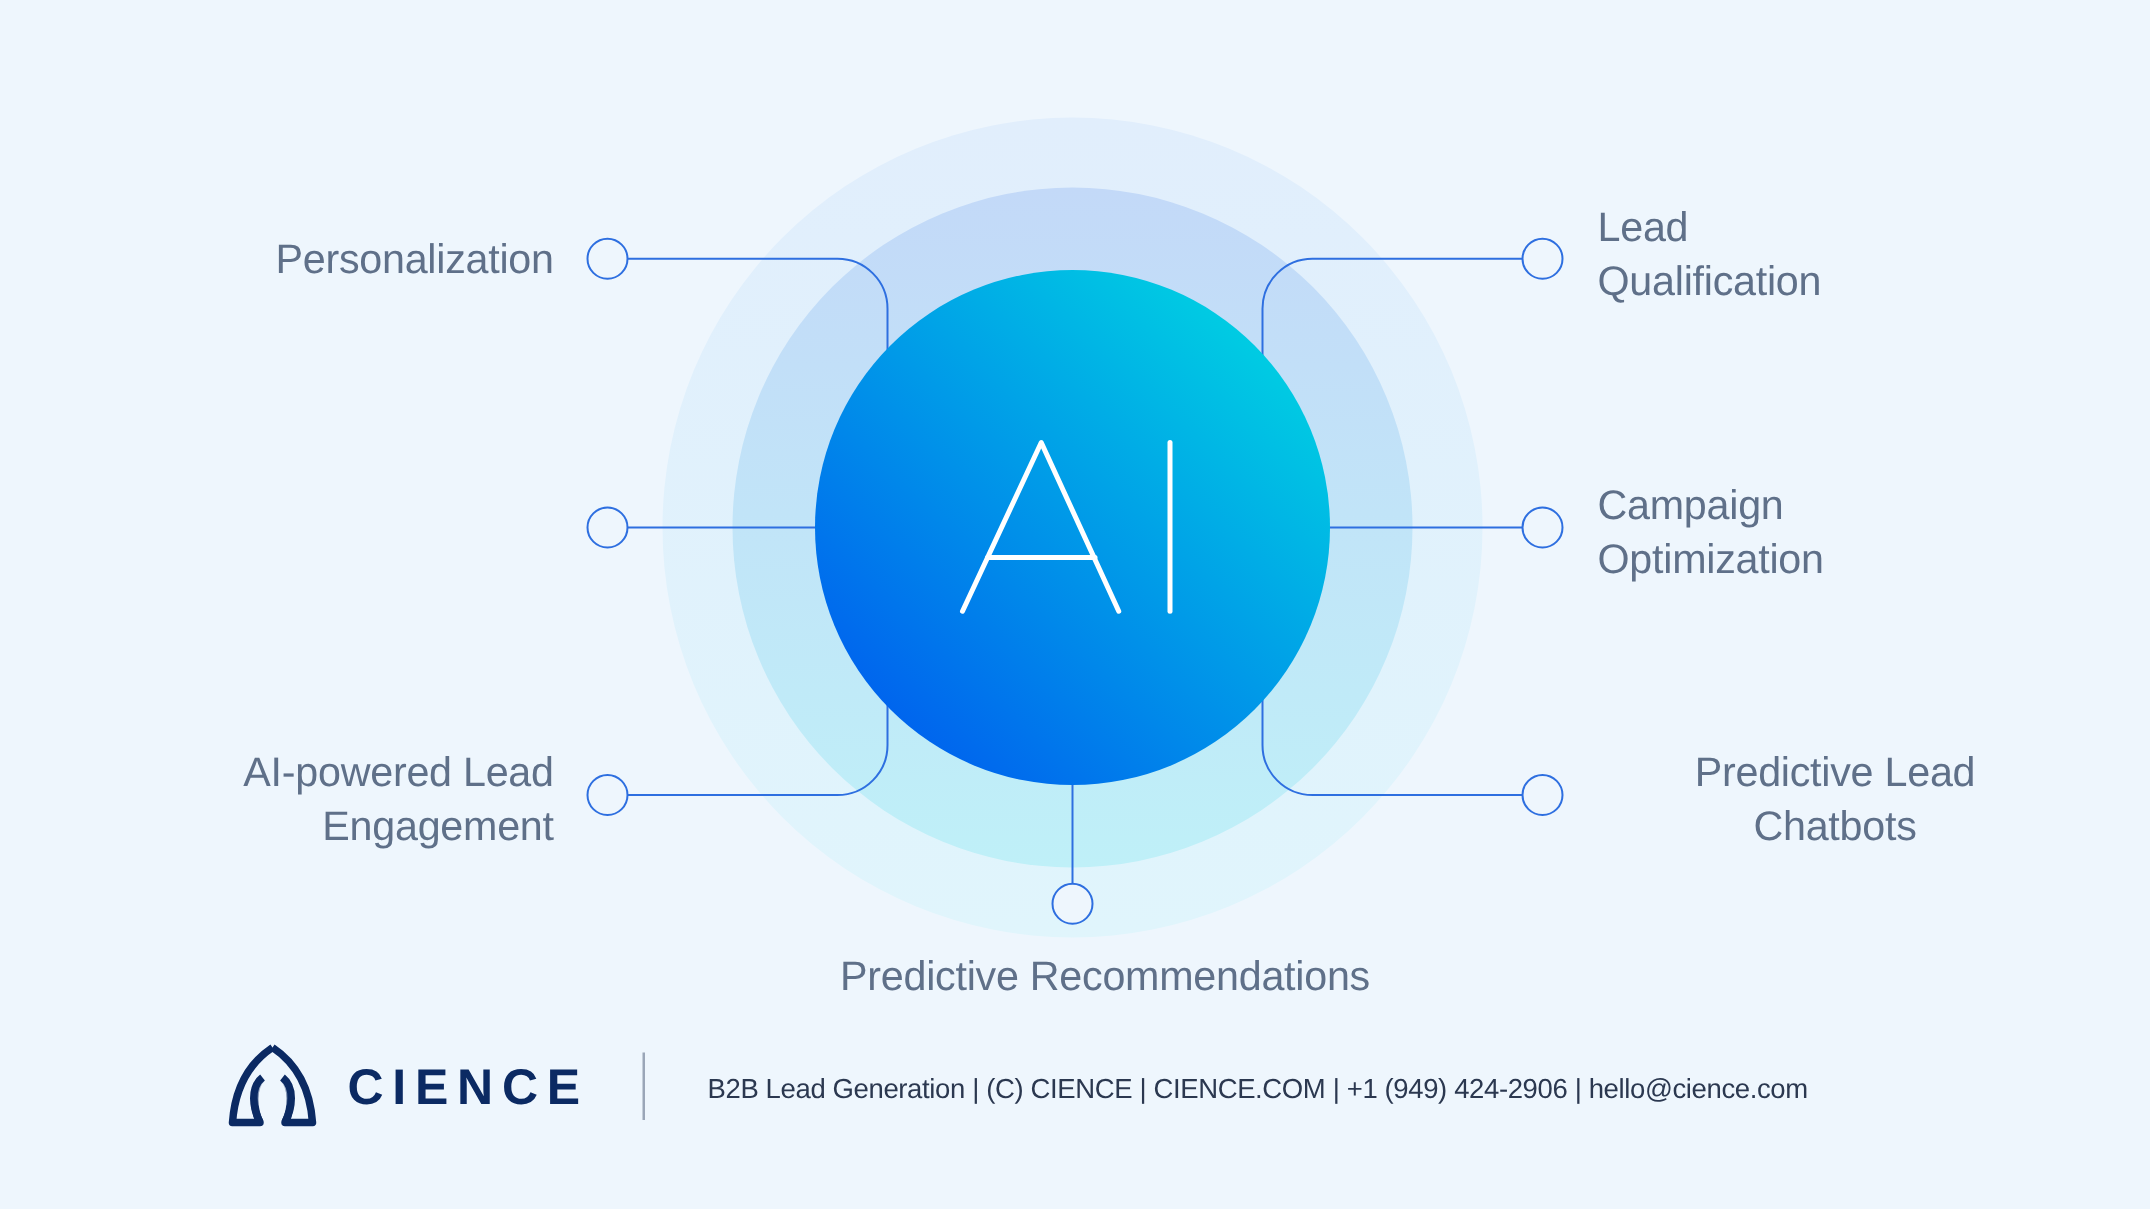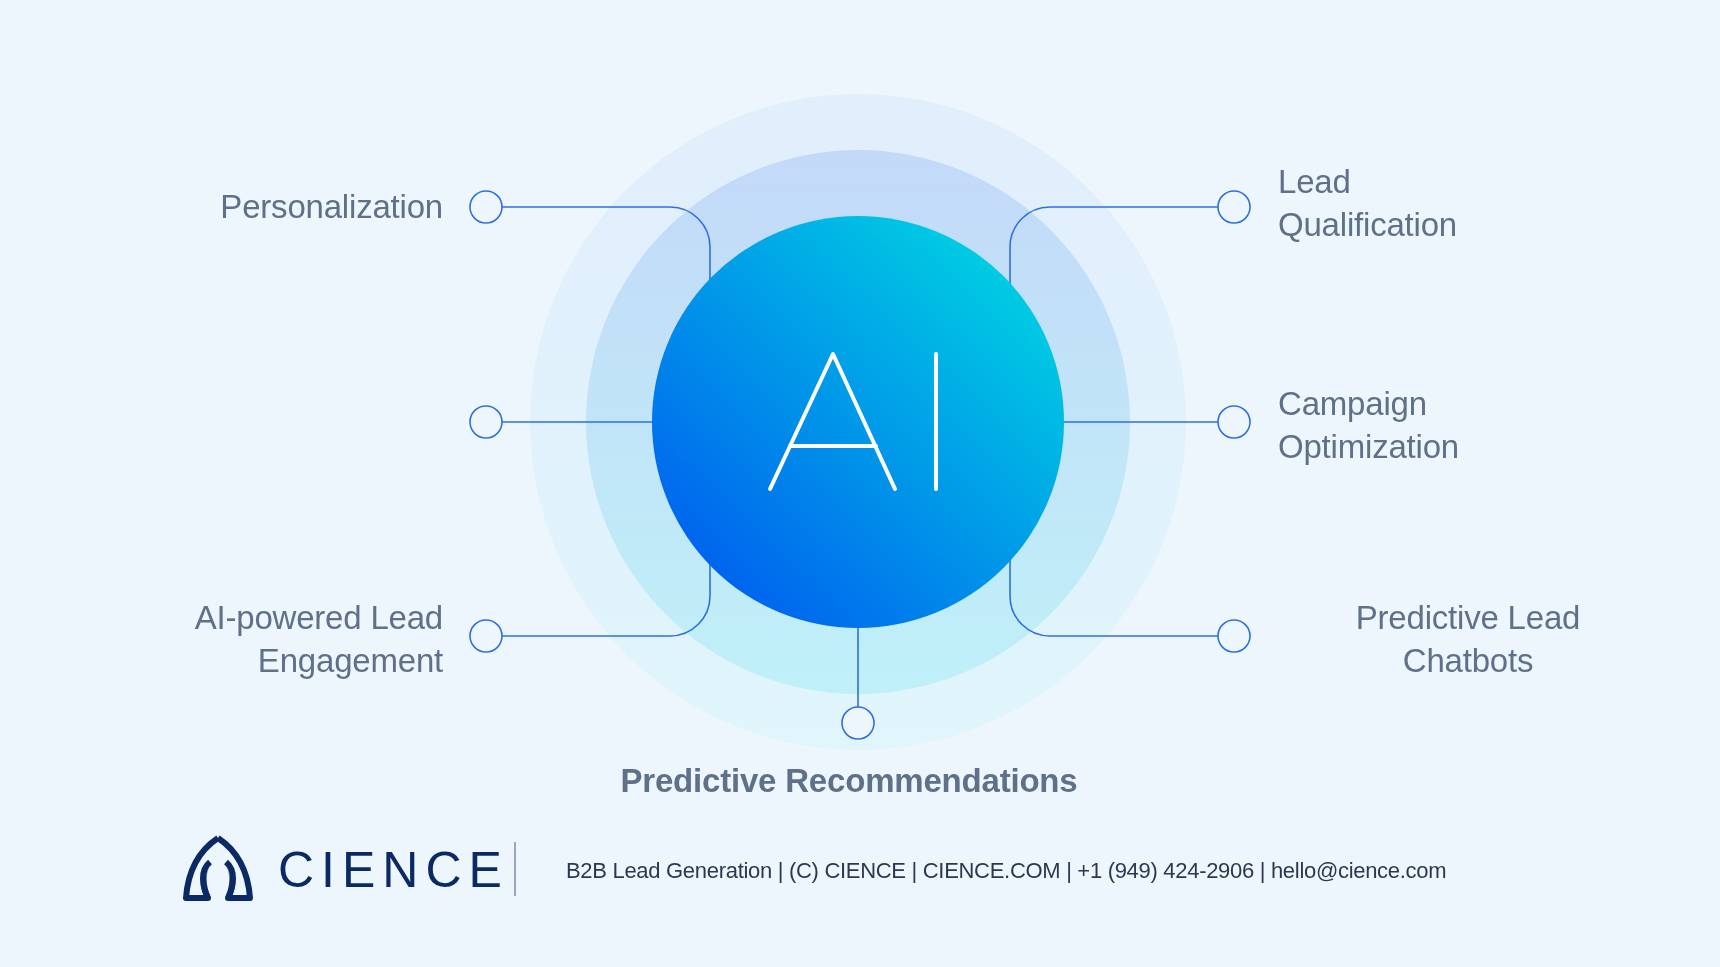--- a/index.html
+++ b/index.html
@@ -3,21 +3,21 @@
 <meta charset="utf-8">
 <style>
   html,body{margin:0;padding:0;}
   body{width:1720px;height:967px;background:#eef6fd;position:relative;overflow:hidden;font-family:"Liberation Sans","DejaVu Sans",sans-serif;}
   .abs{position:absolute;}
   #diagram{position:absolute;left:0;top:0;width:1720px;height:967px;margin-top:28px;}
   .label{position:absolute;color:#5f7089;font-size:33px;line-height:43px;letter-spacing:-0.2px;}
   .label.left{text-align:right;}
   .label.right{text-align:left;}
   .label.bottom{text-align:center;}
-  #footer-brand{position:absolute;left:278px;top:845px;font-size:50px;font-weight:normal;letter-spacing:7px;color:#0b2a63;line-height:50px;}
+  #footer-brand{position:absolute;left:278px;top:845px;font-size:40px;font-weight:bold;letter-spacing:7px;color:#0b2a63;line-height:50px;}
   #footer-divider{position:absolute;left:514px;top:842px;width:2px;height:54px;background:#9aa6b8;}
   #footer-text{position:absolute;left:566px;top:856px;font-size:22px;color:#2b3850;line-height:30px;white-space:nowrap;letter-spacing:-0.3px;}
 </style>
 </head>
 <body>
 
 <div id="diagram">
   <svg width="1720" height="967" viewBox="0 0 1720 967" class="abs" style="left:0;top:0">
     <defs>
       <linearGradient id="midGrad" x1="0" y1="0" x2="0" y2="1">
@@ -87,21 +87,21 @@
   </div>
   <div class="label right" style="left:1278px;top:354px;width:360px;">
     <div>Campaign</div>
     <div>Optimization</div>
   </div>
   <div class="label right" style="left:1278px;top:568px;width:380px;text-align:center;">
     <div>Predictive Lead</div>
     <div>Chatbots</div>
   </div>
 
-  <div class="label bottom" style="left:549px;top:731px;width:600px;font-weight:bold;">
+  <div class="label bottom" style="left:584px;top:731px;width:600px;">
     <span>Predictive Recommendations</span>
   </div>
 </div>
 
 <div>
   <svg class="abs" style="left:178px;top:834px" width="80" height="70" viewBox="0 0 80 70">
     <defs>
       <linearGradient id="innerFade" x1="0" y1="0" x2="0" y2="1">
         <stop offset="0" stop-color="#0b2a63" stop-opacity="0"></stop>
         <stop offset="0.7" stop-color="#0b2a63" stop-opacity="1"></stop>

